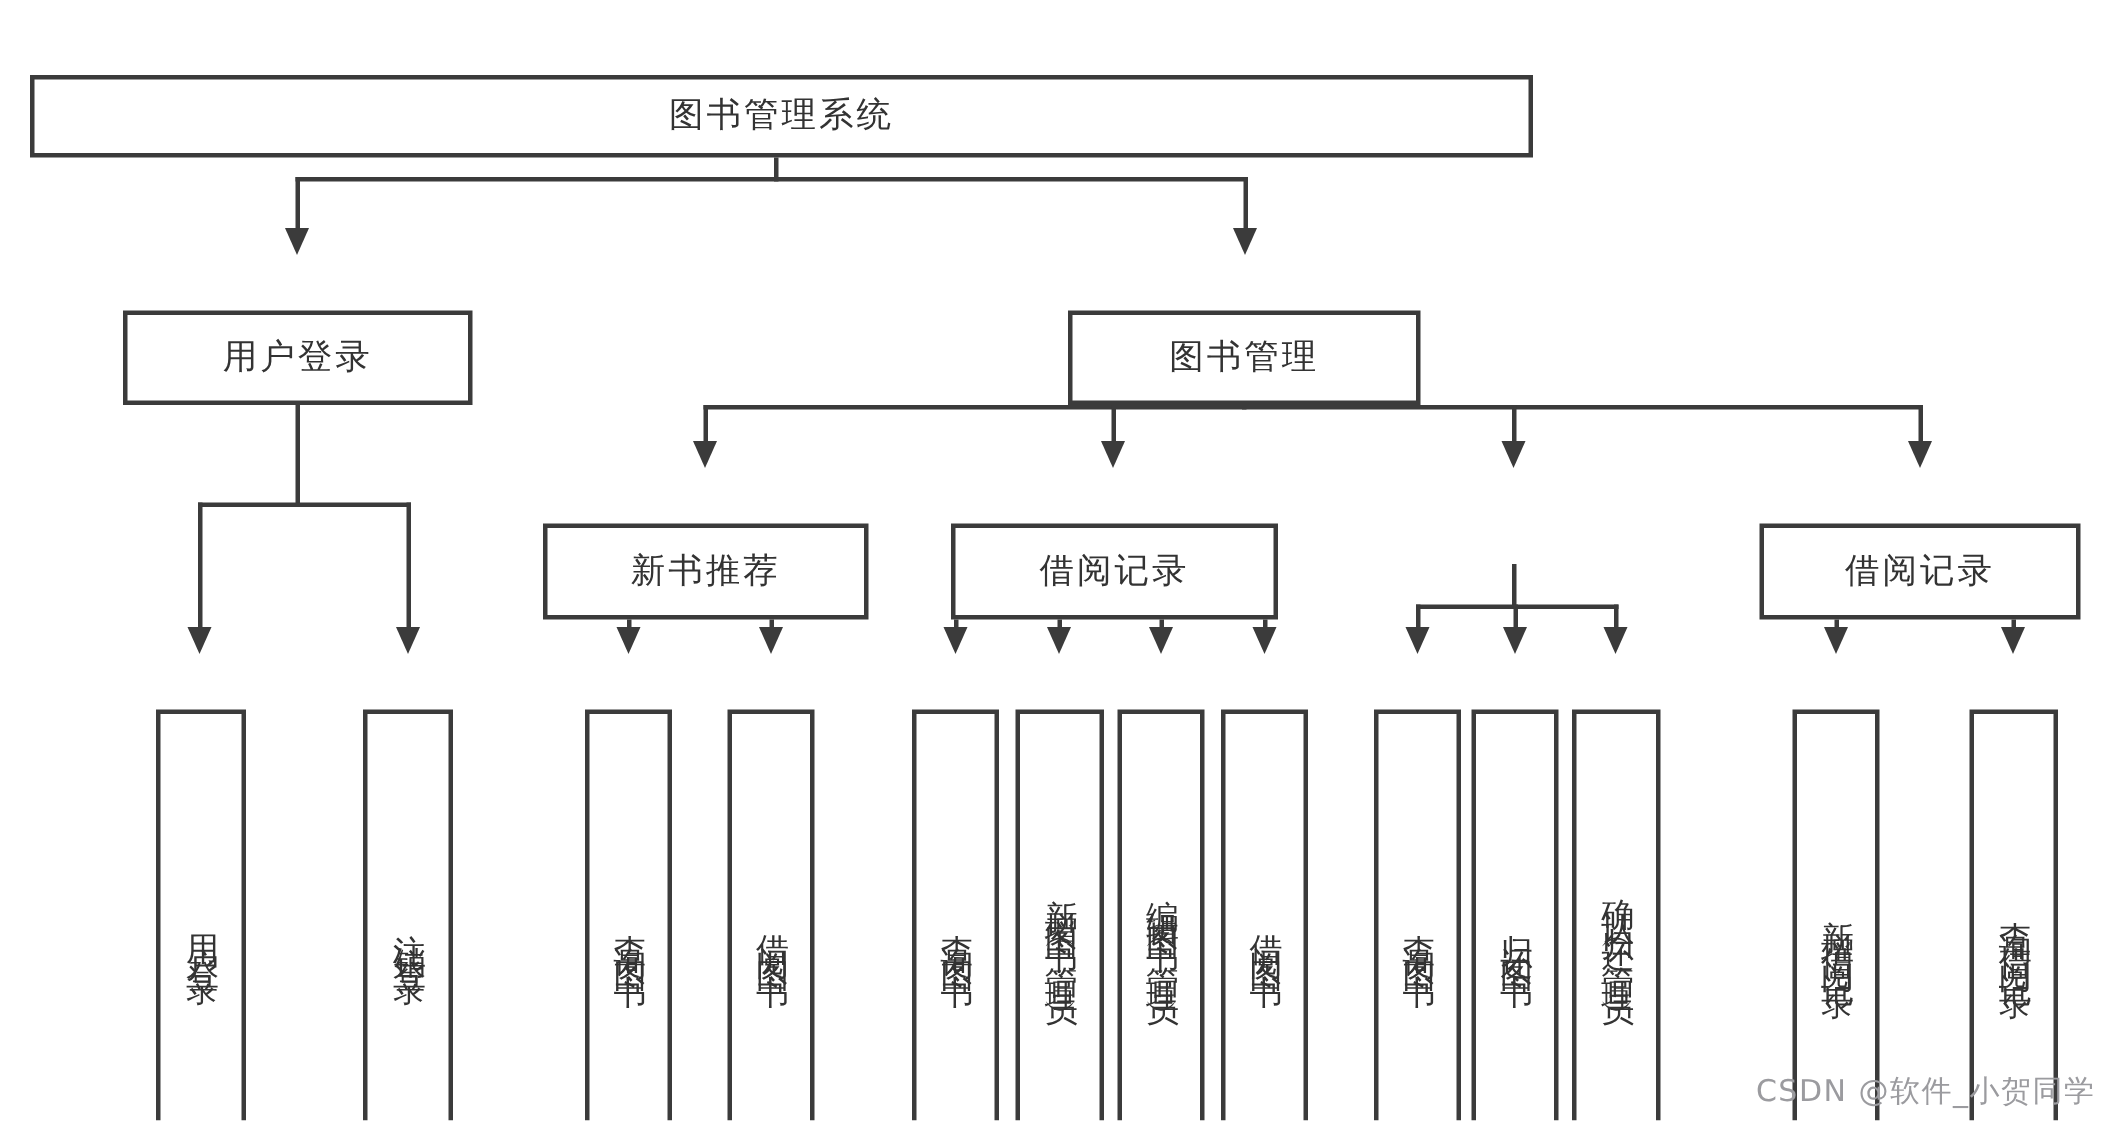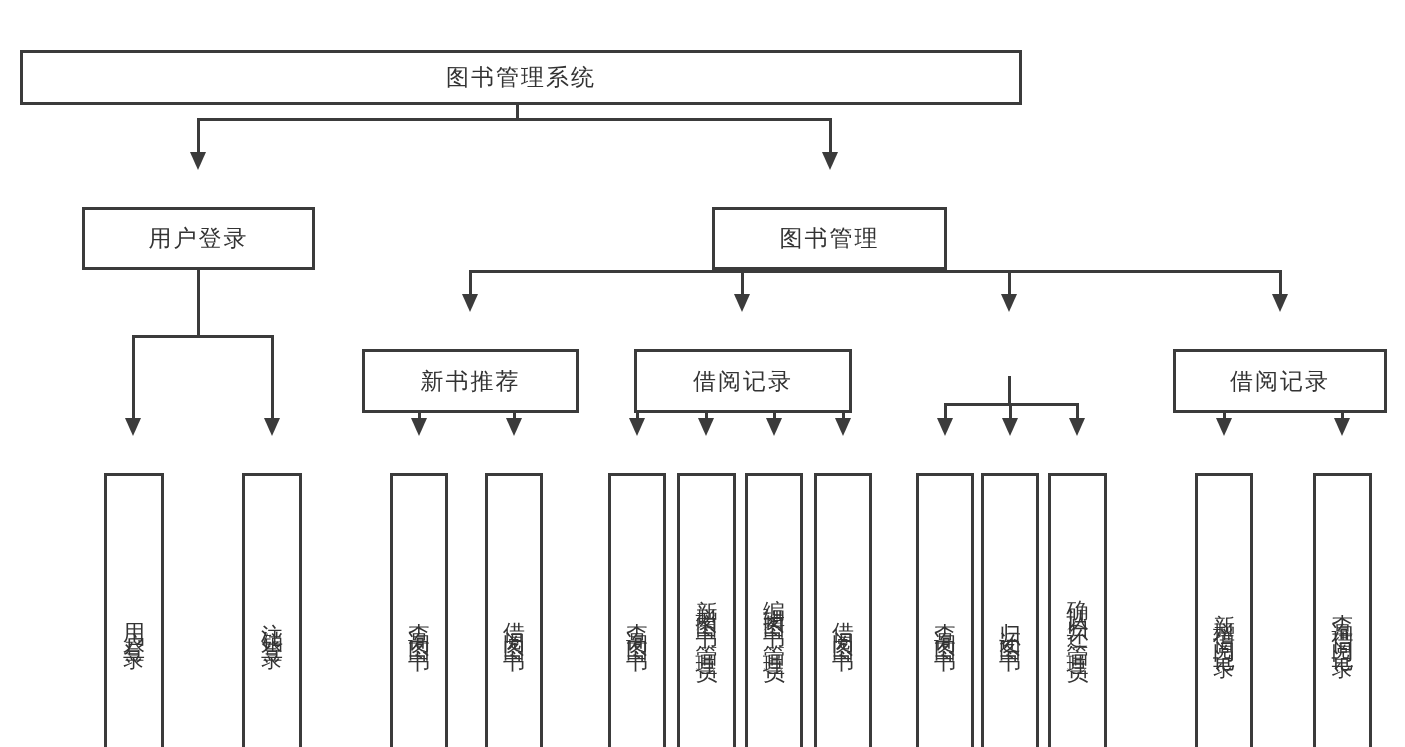--- a/index.html
+++ b/index.html
@@ -132,14 +132,15 @@
   <div class="vbx" style="left:745px;top:436px;width:58px;height:299px">编辑图书（管理员）</div>
   <div class="vbx" style="left:814px;top:436px;width:58px;height:299px">借阅图书</div>
 
   <div class="vbx" style="left:916px;top:436px;width:58px;height:299px">查询图书</div>
   <div class="vbx" style="left:981px;top:436px;width:58px;height:299px">归还图书</div>
   <div class="vbx" style="left:1048px;top:436px;width:59px;height:299px">确认归还（管理员）</div>
 
   <div class="vbx" style="left:1195px;top:436px;width:58px;height:299px">新增借阅记录</div>
   <div class="vbx" style="left:1313px;top:436px;width:59px;height:299px">查询借阅记录</div>
 
+  <div class="wm" style="right:8px;top:714px">CSDN @软件_小贺同学</div>
 
 </div>
 
 </body></html>

